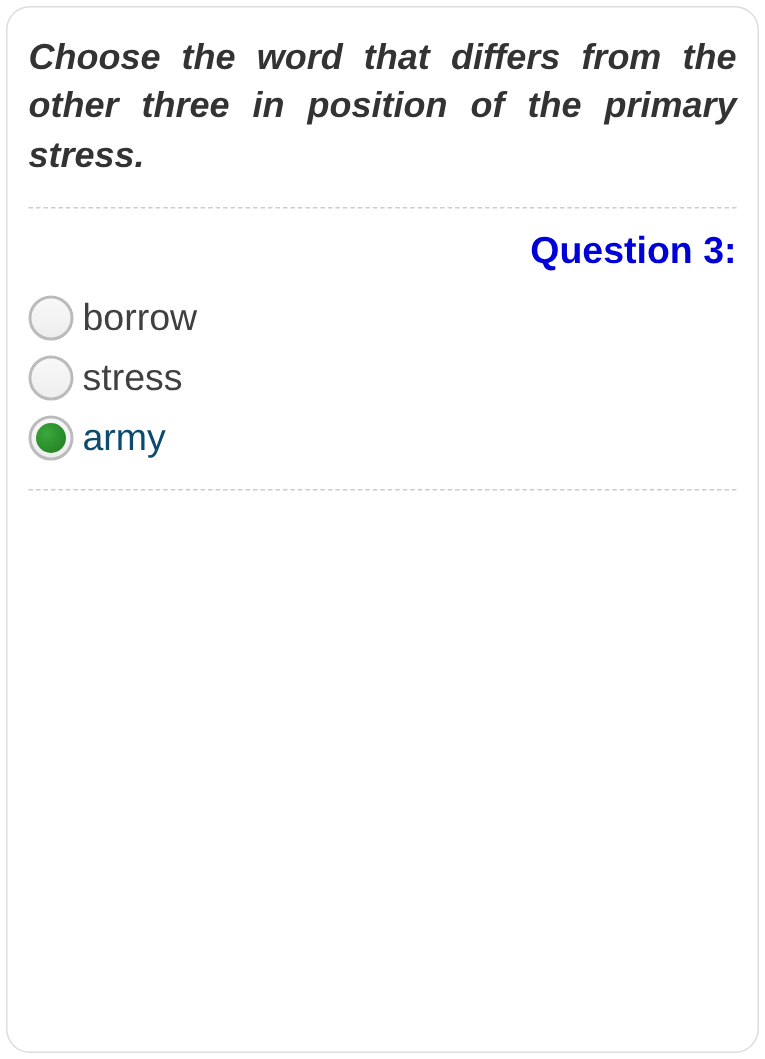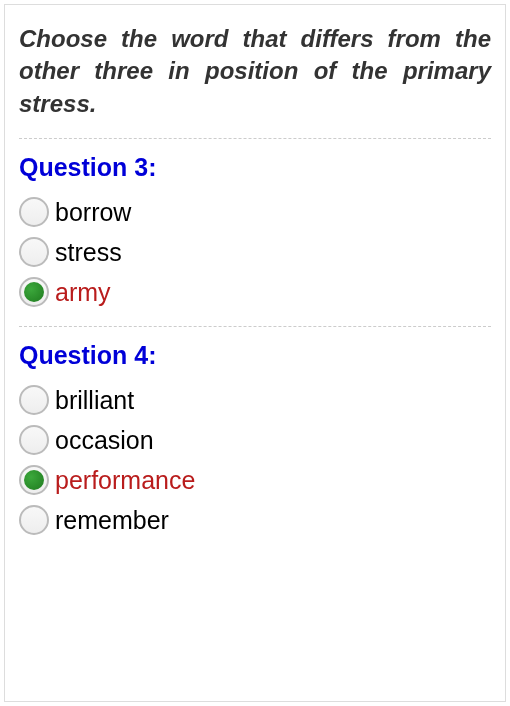--- a/index.html
+++ b/index.html
@@ -8,41 +8,42 @@
     padding: 0;
   }
   body {
     font-family: Arial, Helvetica, sans-serif;
     background: #fff;
     width: 510px;
     height: 706px;
   }
   .card {
     border: 1px solid #ddd;
-    border-radius: 0;
+    border-radius: 16px;
     margin: 4px;
     padding: 18px 14px 14px 14px;
     height: 698px;
   }
   .instruction {
     font-style: italic;
     font-weight: bold;
     color: #333;
     font-size: 24px;
     line-height: 1.35;
     text-align: justify;
     margin-bottom: 18px;
   }
   .divider {
     border: none;
     border-top: 1px dashed #ccc;
     margin: 0 0 14px 0;
   }
   .question-block {
     margin-bottom: 14px;
+    text-align: right;
   }
   .question-title {
     color: #0000d8;
     font-weight: bold;
     font-size: 25px;
     margin-bottom: 10px;
   }
   .option {
     display: flex;
     align-items: center;
@@ -64,24 +65,24 @@
     position: absolute;
     top: 3px;
     left: 3px;
     right: 3px;
     bottom: 3px;
     border-radius: 50%;
     background: radial-gradient(circle at 35% 35%, #3ca83c, #1e7a1e);
   }
   .option-label {
     font-size: 25px;
-    color: #000000;
+    color: #404040;
   }
   .option-label.selected {
-    color: #b91c1c;
+    color: #0c4a6e;
   }
 </style>
 </head>
 <body>
 
 <div class="card">
   <div class="instruction">Choose the word that differs from the other three in position of the primary stress.</div>
 
   <hr class="divider">
 
@@ -97,33 +98,13 @@
       <span class="option-label">stress</span>
     </div>
     <div class="option">
       <span class="radio selected"></span>
       <span class="option-label selected">army</span>
     </div>
   </div>
 
   <hr class="divider">
 
-  <div class="question-block">
-    <div class="question-title">Question 4:</div>
-
-    <div class="option">
-      <span class="radio"></span>
-      <span class="option-label">brilliant</span>
-    </div>
-    <div class="option">
-      <span class="radio"></span>
-      <span class="option-label">occasion</span>
-    </div>
-    <div class="option">
-      <span class="radio selected"></span>
-      <span class="option-label selected">performance</span>
-    </div>
-    <div class="option">
-      <span class="radio"></span>
-      <span class="option-label">remember</span>
-    </div>
-  </div>
 </div>
 
 </body></html>

